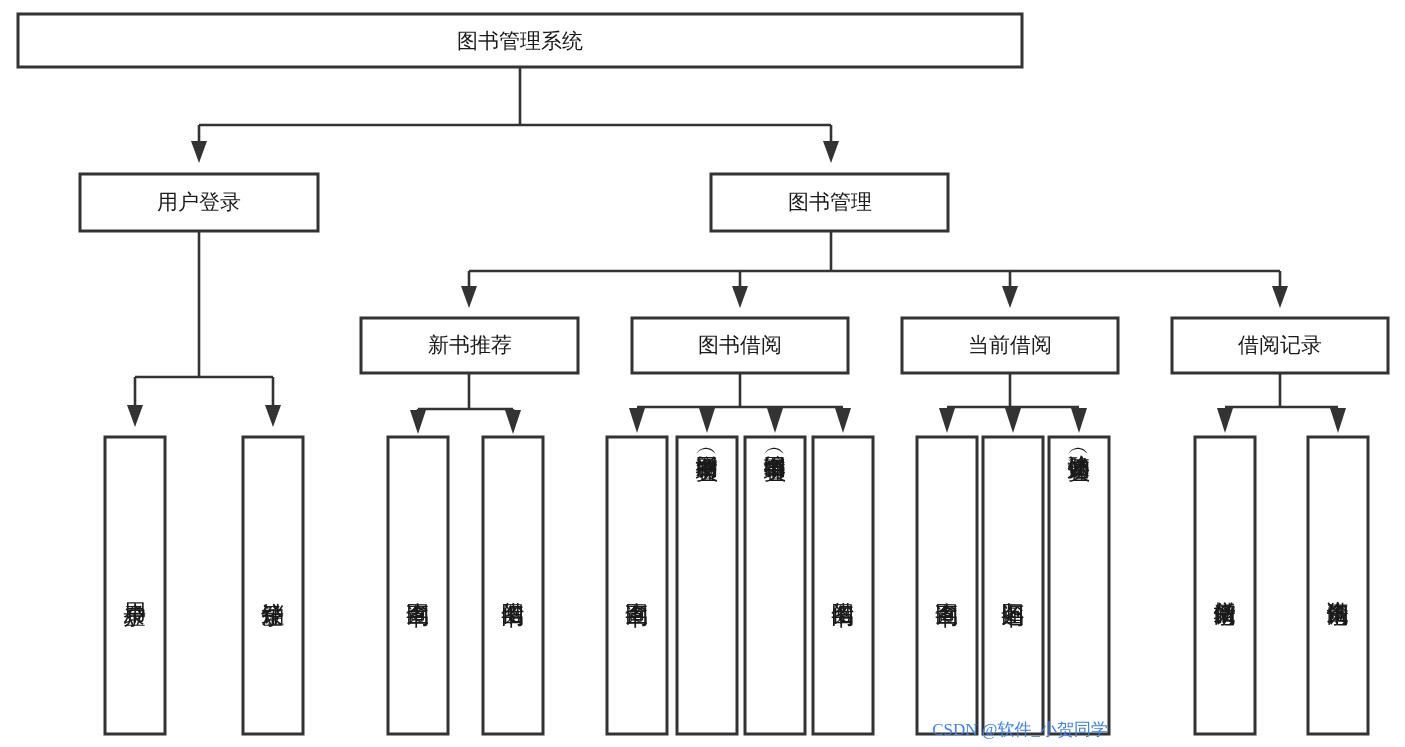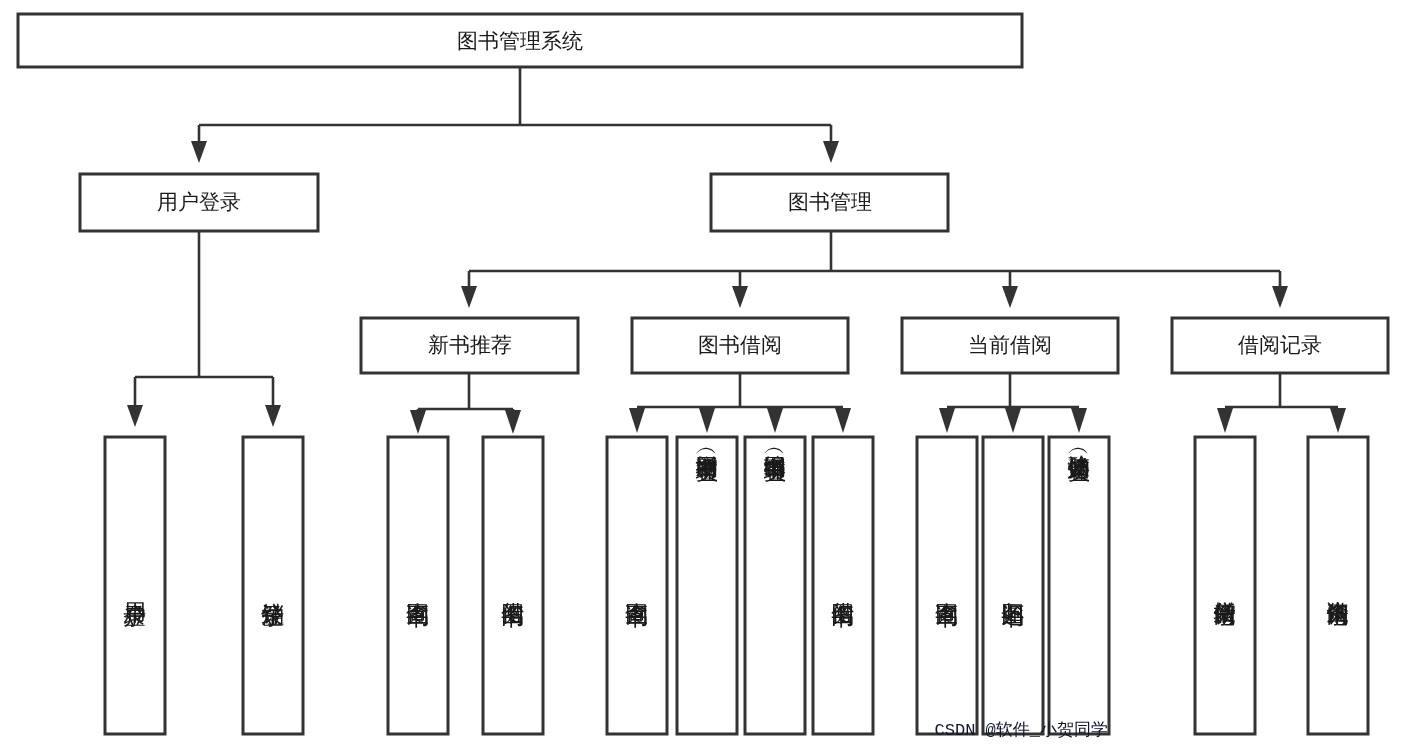--- a/index.html
+++ b/index.html
@@ -68,23 +68,23 @@
     fill: none;
   }
   .arrow-head {
     fill: #333333;
     stroke: none;
   }
   .watermark {
     position: absolute;
     right: 10px;
     bottom: 6px;
-    font-family: Liberation Mono, monospace;
+    font-family: Liberation Serif, serif;
     font-size: 17px;
-    color: #0f172a;
+    color: #3b82f6;
     white-space: nowrap;
     user-select: none;
   }
 </style>
 </head>
 <body>
 
 <div id="diagram-root">
 
   <svg id="flowchart" viewBox="0 0 1405 747">

